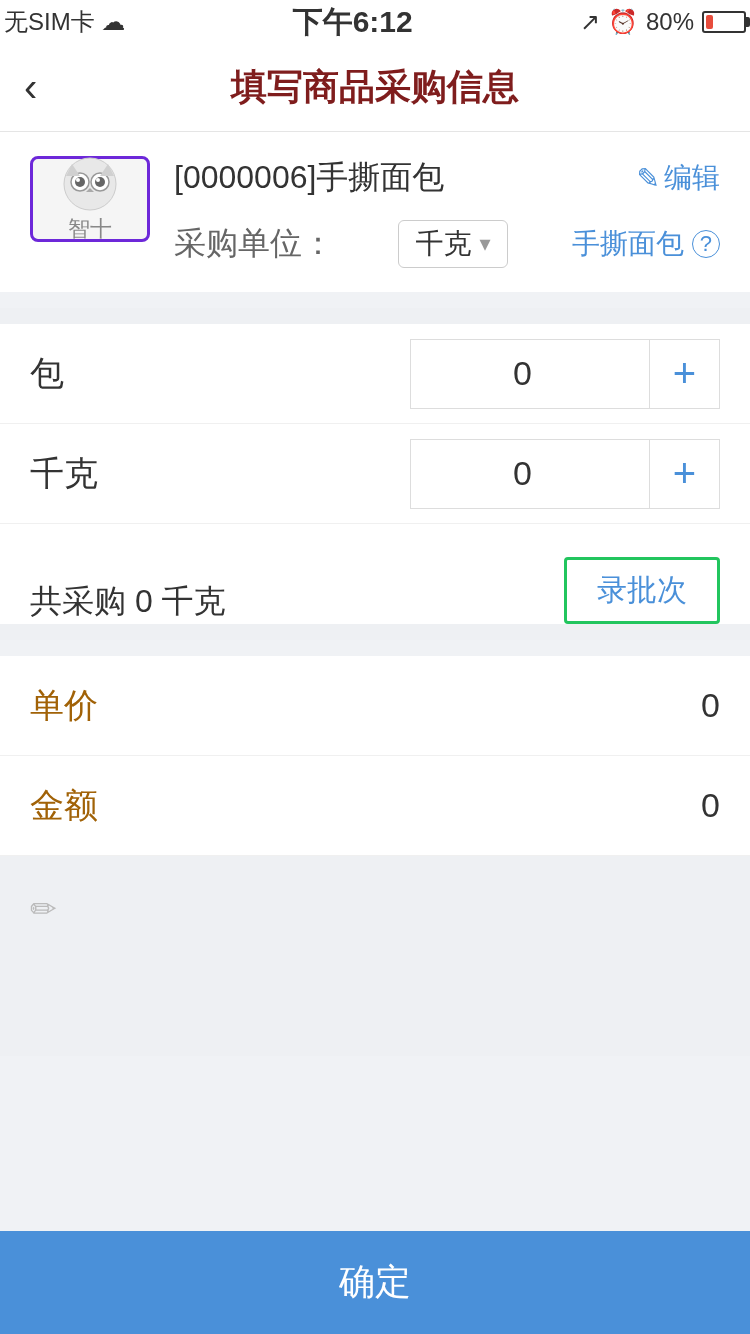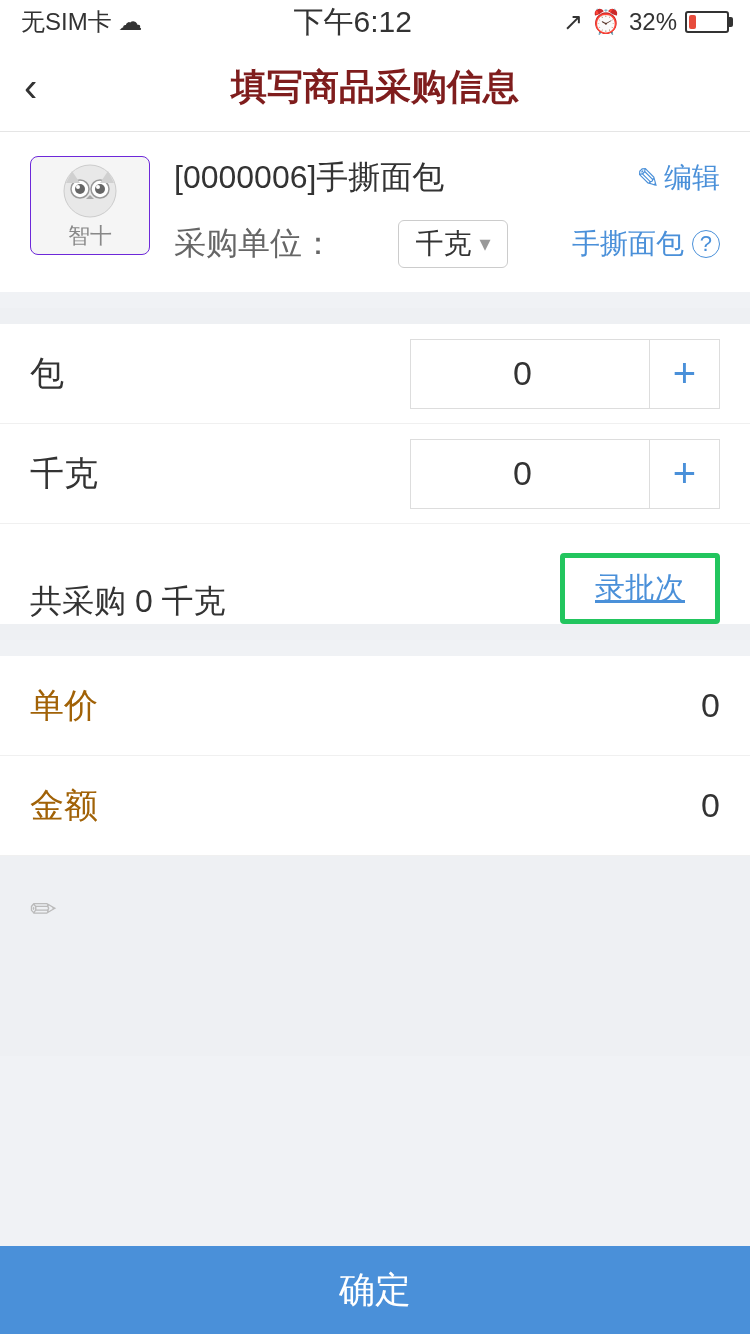--- a/index.html
+++ b/index.html
@@ -14,26 +14,26 @@
     }
 
     
     .status-bar {
       width: 750px;
       height: 44px;
       background: #fff;
       display: flex;
       align-items: center;
       justify-content: space-between;
-      padding: 0 21px;
+      padding: 0 4px;
       font-size: 26px;
       color: #333;
     }
     .status-left { display: flex; align-items: center; gap: 8px; }
-    .status-center { font-weight: 400; font-size: 30px; text-align: center; }
+    .status-center { font-weight: 700; font-size: 30px; text-align: center; }
     .status-right { display: flex; align-items: center; gap: 8px; font-size: 24px; }
     .battery {
       display: inline-flex; align-items: center;
       border: 2px solid #333; border-radius: 3px;
       width: 44px; height: 22px; padding: 2px;
       position: relative;
     }
     .battery::after {
       content: '';
       position: absolute; right: -6px; top: 50%; transform: translateY(-50%);
@@ -70,23 +70,23 @@
     .product-card {
       background: #fff;
       padding: 24px 30px;
       display: flex;
       align-items: flex-start;
       gap: 24px;
       margin-bottom: 16px;
     }
     .product-image {
       width: 120px;
-      height: 99px;
+      height: 86px;
       background: #f5f5f5;
-      border: 1px solid #6d28d9;
+      border: 3px solid #6d28d9;
       border-radius: 8px;
       display: flex;
       align-items: center;
       justify-content: center;
       flex-shrink: 0;
     }
     .owl-logo {
       display: flex;
       flex-direction: column;
       align-items: center;
@@ -210,28 +210,27 @@
       justify-content: space-between;
       padding: 0 30px;
       height: 100px;
       background: #fff;
     }
     .summary-text {
       font-size: 32px;
       color: #333;
     }
     .batch-btn {
-      border: 5px solid #22c55e;
+      border: 3px solid #22c55e;
       color: #4a90d9;
       background: #fff;
       padding: 10px 30px;
       font-size: 30px;
       border-radius: 4px;
       cursor: pointer;
-      text-decoration: underline;
     }
 
     
     .price-section {
       background: #fff;
       margin-top: 16px;
     }
     .price-row {
       display: flex;
       align-items: center;
@@ -268,21 +267,21 @@
       color: #999;
       font-family: inherit;
     }
 
     
     .confirm-btn {
       position: fixed;
       bottom: 0;
       left: 0;
       width: 750px;
-      height: 88px;
+      height: 103px;
       background: #4a90d9;
       color: #fff;
       font-size: 36px;
       border: none;
       cursor: pointer;
       display: flex;
       align-items: center;
       justify-content: center;
     }
 
@@ -293,21 +292,21 @@
 <body>
 
 <div class="status-bar">
   <div class="status-left">
     <span style="font-size:24px;">无SIM卡 ☁</span>
   </div>
   <div class="status-center">下午6:12</div>
   <div class="status-right">
     <span>↗</span>
     <span>⏰</span>
-    <span style="font-size:24px;">32%</span>
+    <span style="font-size:24px;">80%</span>
     <div class="battery">
       <div class="battery-fill"></div>
     </div>
   </div>
 </div>
 
 <div class="header">
   <div class="back-btn">‹</div>
   <div class="header-title">填写商品采购信息</div>
 </div>

